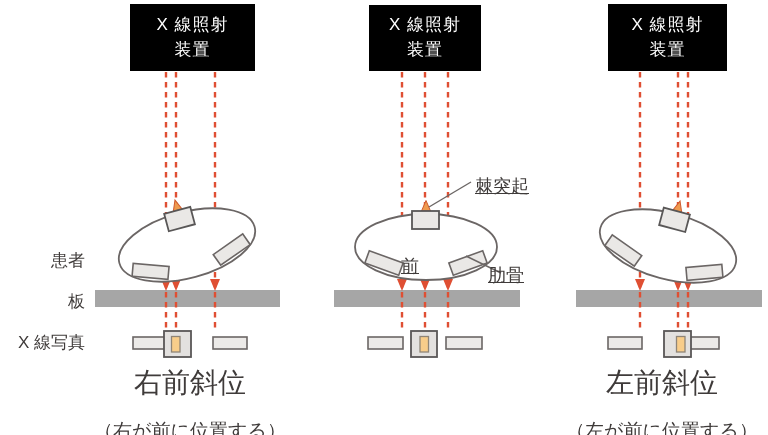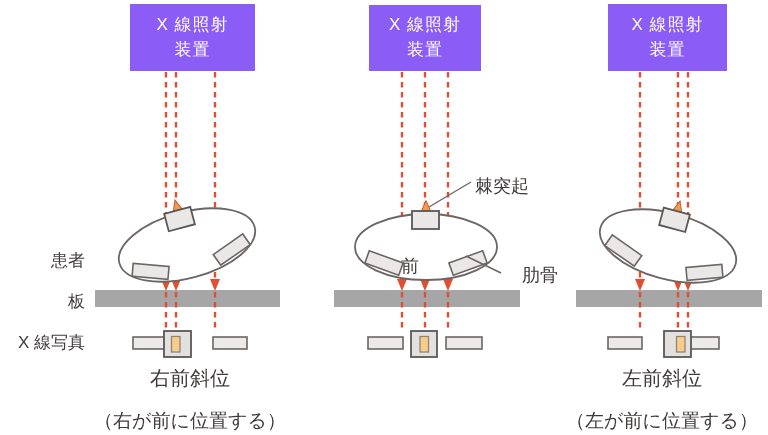--- a/index.html
+++ b/index.html
@@ -2,28 +2,28 @@
 <html lang="ja"><head>
 <meta charset="utf-8">
 <style>
   html,body{margin:0;padding:0;background:#fff;}
   .stage{
     position:relative;width:768px;height:435px;background:#fff;overflow:hidden;
     font-family:"Liberation Sans","DejaVu Sans",sans-serif;color:#3f3b3a;
   }
   .stage svg{position:absolute;left:0;top:0;}
   .device-box{
-    position:absolute;background:#8b5cf6;color:#ffffff;
+    position:absolute;background:#000000;color:#ffffff;
     display:flex;flex-direction:column;align-items:center;justify-content:center;
     font-size:17px;line-height:1.45;letter-spacing:1px;text-align:center;
   }
   .side-label{position:absolute;width:88px;text-align:right;font-size:17px;}
-  .anno{position:absolute;font-size:18px;white-space:nowrap;}
+  .anno{position:absolute;font-size:18px;white-space:nowrap;text-decoration:underline;}
   .caption{position:absolute;width:280px;text-align:center;}
-  .caption .title{font-size:20px;line-height:1.2;}
+  .caption .title{font-size:28px;line-height:1.2;}
   .caption .subtitle{font-size:19px;margin-top:20px;line-height:1.2;}
 </style>
 </head>
 <body>
 
 <div class="stage">
 
   <svg width="768" height="435" viewBox="0 0 768 435">
 
     <g>
@@ -131,21 +131,21 @@
     <div>X 線照射</div>
     <div>装置</div>
   </div>
 
   <div class="side-label" style="left:-3px;top:249px;">患者</div>
   <div class="side-label" style="left:-3px;top:290px;">板</div>
   <div class="side-label" style="left:-3px;top:331px;">X 線写真</div>
 
   <div class="anno" style="left:475px;top:174px;">棘突起</div>
   <div class="anno" style="left:401px;top:254px;">前</div>
-  <div class="anno" style="left:522px;top:263px;text-align:right;">肋骨</div>
+  <div class="anno" style="left:488px;top:263px;text-align:right;">肋骨</div>
 
   <div class="caption" style="left:50px;top:366px;">
     <div class="title">右前斜位</div>
     <div class="subtitle">（右が前に位置する）</div>
   </div>
   <div class="caption" style="left:522px;top:366px;">
     <div class="title">左前斜位</div>
     <div class="subtitle">（左が前に位置する）</div>
   </div>
 

